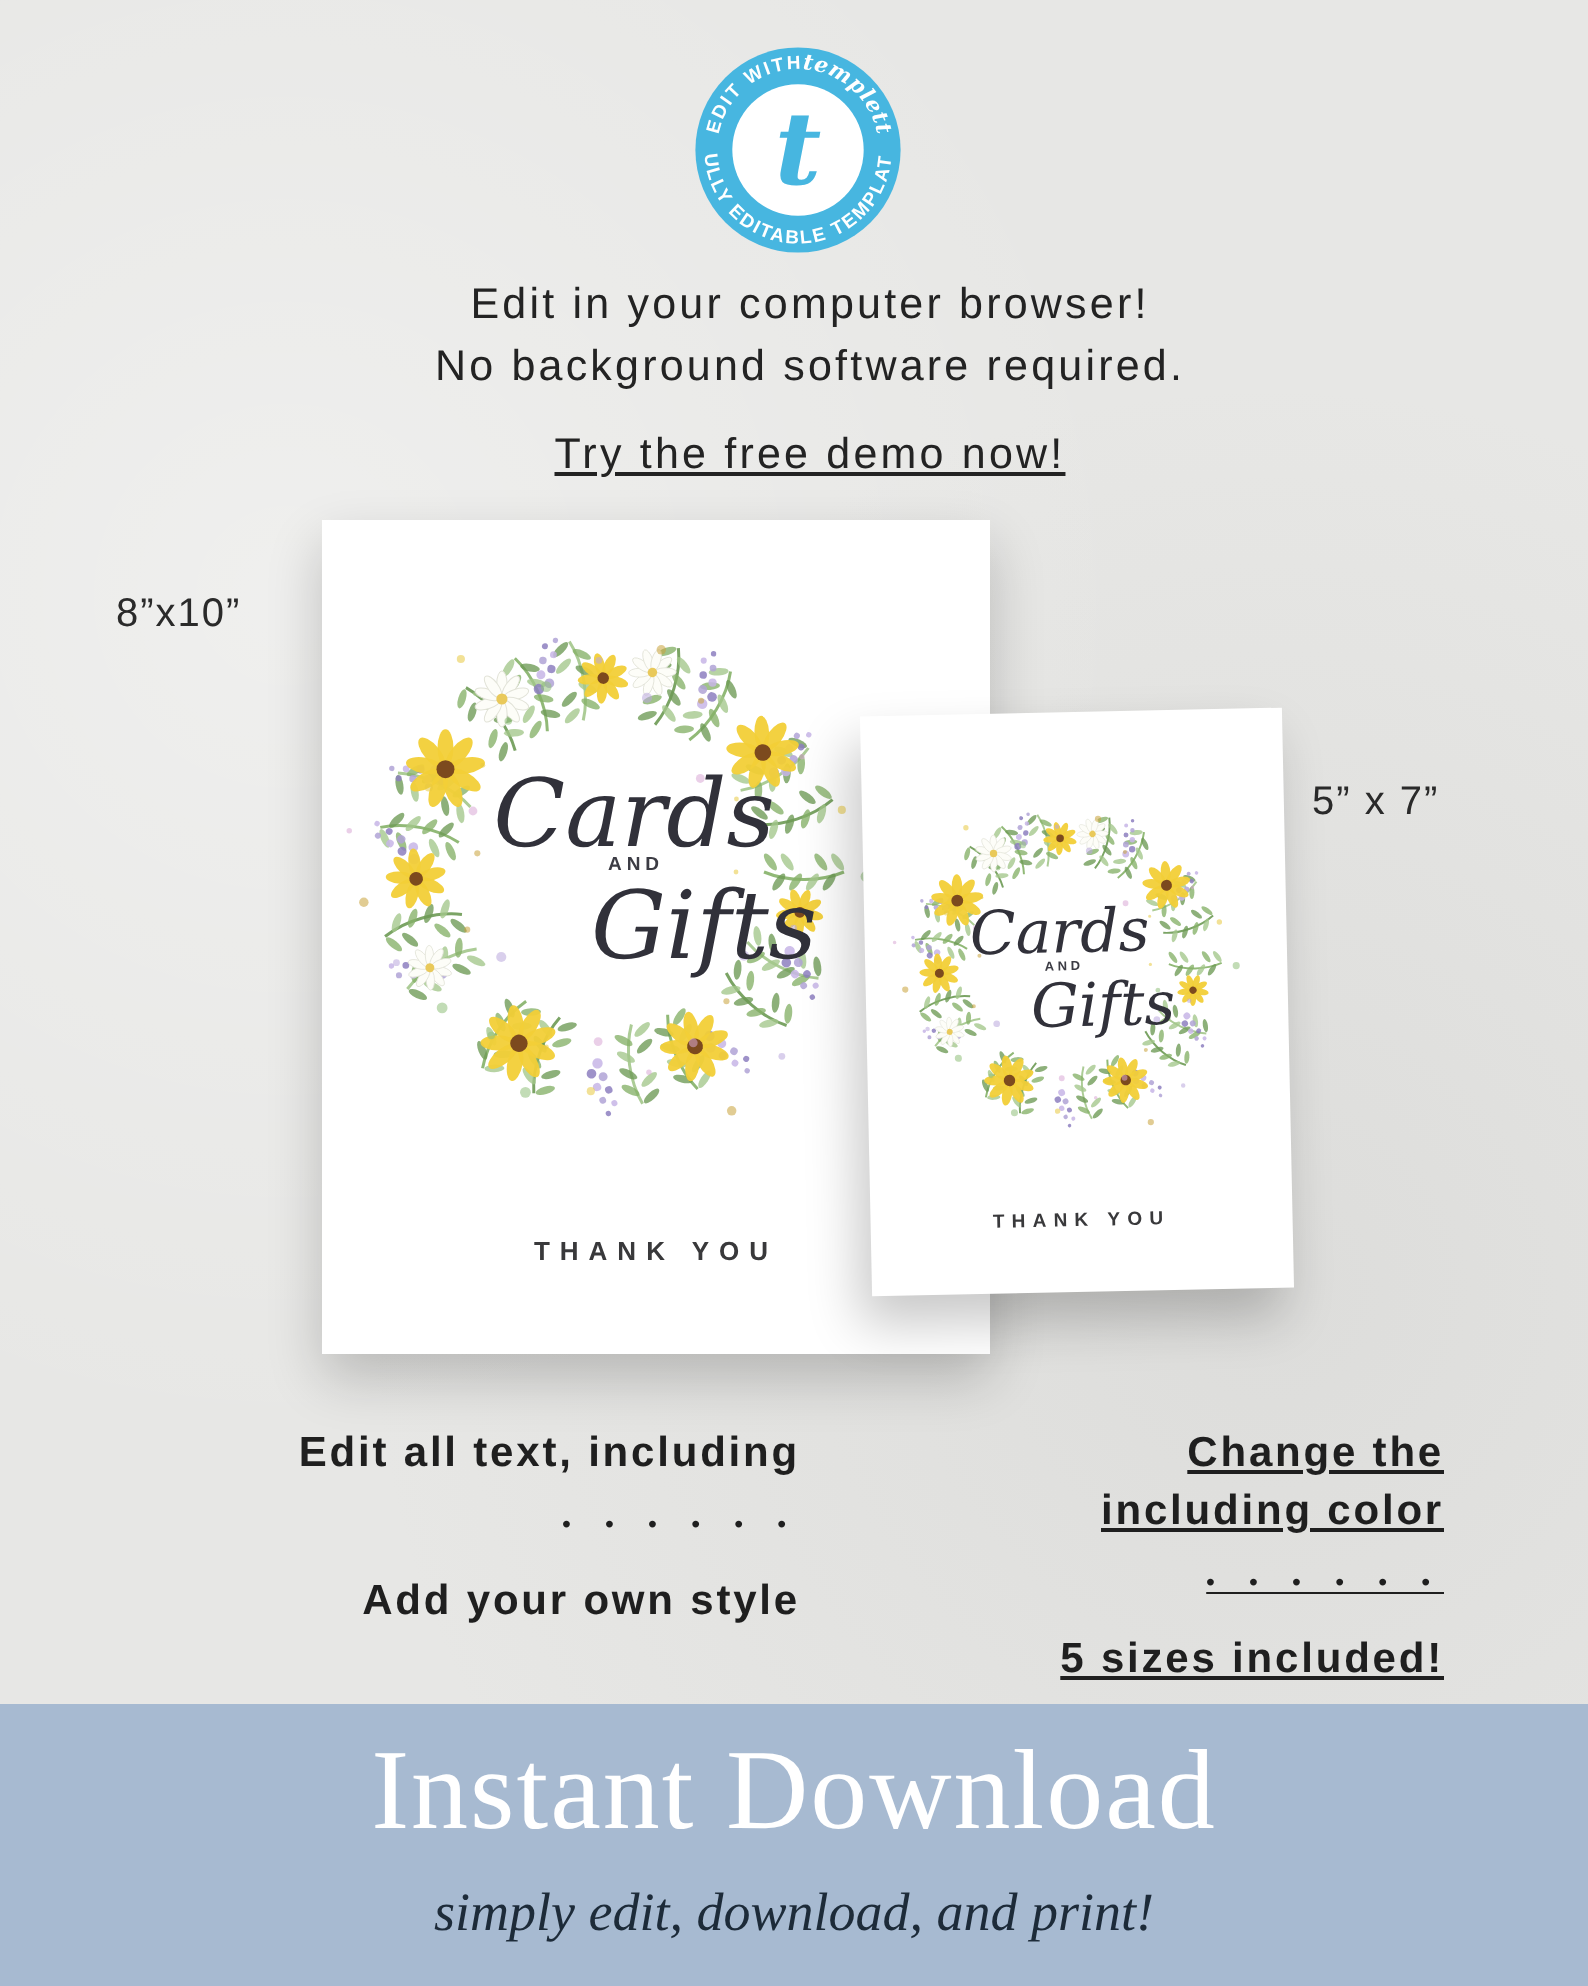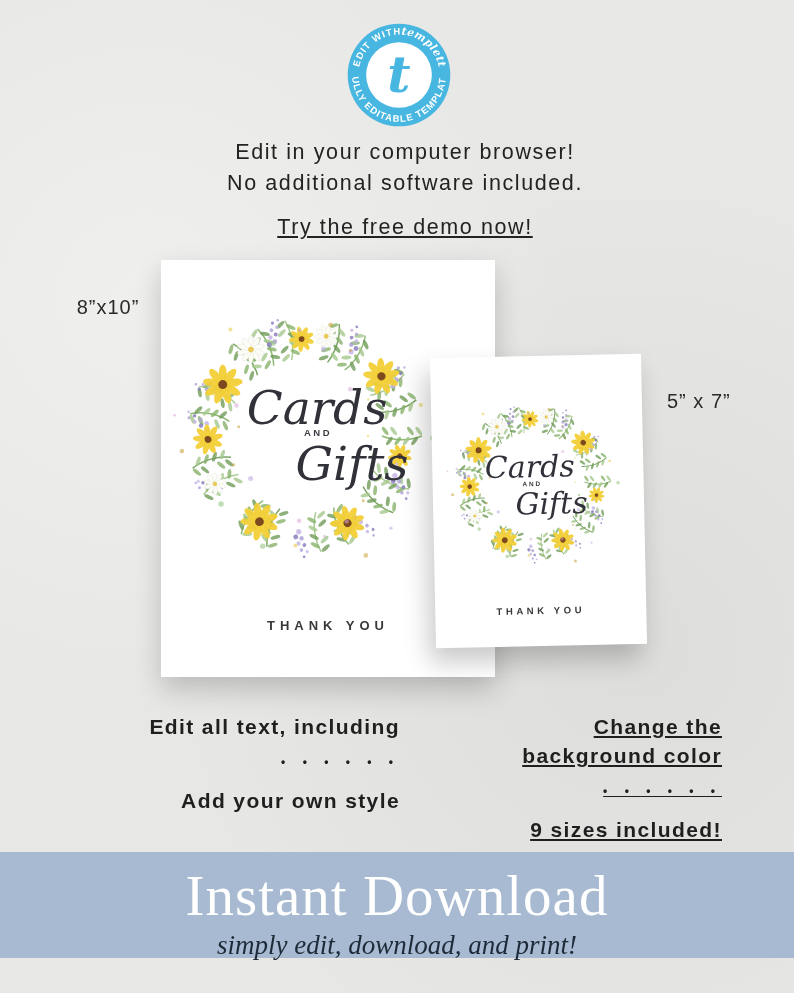--- a/index.html
+++ b/index.html
@@ -29,22 +29,22 @@
   .badge-brand{fill:#ffffff;font-family:"DejaVu Serif",serif;font-size:12px;font-style:italic;font-weight:bold;letter-spacing:.3px;}
   .badge-t{fill:var(--badge-blue);font-family:"DejaVu Serif",serif;font-size:56px;font-style:italic;font-weight:bold;}
 
   
   .intro{position:absolute;left:0;top:137px;width:100%;text-align:center;
     font-size:21.5px;letter-spacing:1.6px;line-height:31px;color:#232323;padding-left:16px;}
   .intro .gap{margin-top:13px;display:block;text-decoration:underline;}
 
   
   .size-label{position:absolute;font-size:20px;letter-spacing:1px;color:#2a2a2a;}
-  .size-label.large{left:58px;top:296px;width:100px;text-align:center;}
-  .size-label.small{left:656px;top:390px;width:90px;text-align:left;margin-left:11px;}
+  .size-label.large{left:58px;top:296px;width:100px;}
+  .size-label.small{left:656px;top:390px;width:90px;text-align:left;}
 
   
   .card{position:absolute;background:#ffffff;overflow:hidden;}
   .card-large{left:161px;top:260px;width:334px;height:417px;
     box-shadow:0 12px 26px rgba(0,0,0,.20);}
   .card-small{left:433px;top:356px;width:211px;height:290px;
     transform:rotate(-1.2deg);
     box-shadow:-6px 14px 26px rgba(0,0,0,.22);}
   .wreath{position:absolute;}
   .card-large .wreath{left:-6px;top:26px;width:300px;height:300px;}
@@ -61,26 +61,26 @@
   .card-small .t-thanks{top:250px;font-size:9.5px;letter-spacing:3.6px;font-weight:bold;color:#39393b;}
 
   
   .feature{position:absolute;top:712px;width:310px;text-align:right;
     font-size:21px;font-weight:bold;letter-spacing:1.4px;line-height:29px;color:#1f1f1f;}
   .feature.left{left:90px;}
   .feature.right{left:412px;text-decoration:underline;}
   .feature .dots{font-size:12px;letter-spacing:7px;margin:7px 0 9px;color:#1f1f1f;}
 
   
-  .banner{position:absolute;left:0;top:852px;width:794px;height:106px;
+  .banner{position:absolute;left:0;top:852px;width:794px;height:141px;
     background:var(--banner-bg);text-align:center;}
   .banner-title{font-family:"Liberation Serif",serif;font-weight:400;
     font-size:57px;letter-spacing:1px;color:#ffffff;margin-top:13px;line-height:62px;}
   .banner-sub{font-family:"Liberation Serif",serif;font-style:italic;
-    font-size:27px;color:#1d2b39;margin-top:3px;}
+    font-size:27px;color:#1d2b39;margin-top:14px;}
 
   .defs-holder{position:absolute;width:0;height:0;overflow:hidden;}
 </style>
 </head>
 <body>
 
 <div class="page">
 
   <svg class="defs-holder" aria-hidden="true">
     <defs>
@@ -552,21 +552,21 @@
       </text>
       <text class="badge-ring-text">
         <textPath href="#arc-bottom" startOffset="50%" text-anchor="middle">FULLY EDITABLE TEMPLATE</textPath>
       </text>
       <text class="badge-t" x="60" y="79" text-anchor="middle">t</text>
     </svg>
   </div>
 
   <div class="intro">
     <div>Edit in your computer browser!</div>
-    <div>No additional software included.</div>
+    <div>No background software required.</div>
     <div class="gap">Try the free demo now!</div>
   </div>
 
   <div class="size-label large">8”x10”</div>
   <div class="size-label small">5” x 7”</div>
 
   <div class="card card-large">
     <svg class="wreath" viewBox="0 0 300 300">
       <use href="#wreath-art"></use>
     </svg>
@@ -586,23 +586,23 @@
     <div class="card-text t-thanks">THANK YOU</div>
   </div>
 
   <div class="feature left">
     <div>Edit all text, including</div>
     <div class="dots">• • • • • •</div>
     <div>Add your own style</div>
   </div>
   <div class="feature right">
     <div>Change the</div>
-    <div>background color</div>
+    <div>including color</div>
     <div class="dots">• • • • • •</div>
-    <div>9 sizes included!</div>
+    <div>5 sizes included!</div>
   </div>
 
   <div class="banner">
     <div class="banner-title">Instant Download</div>
     <div class="banner-sub">simply edit, download, and print!</div>
   </div>
 
 </div>
 
 </body></html>

